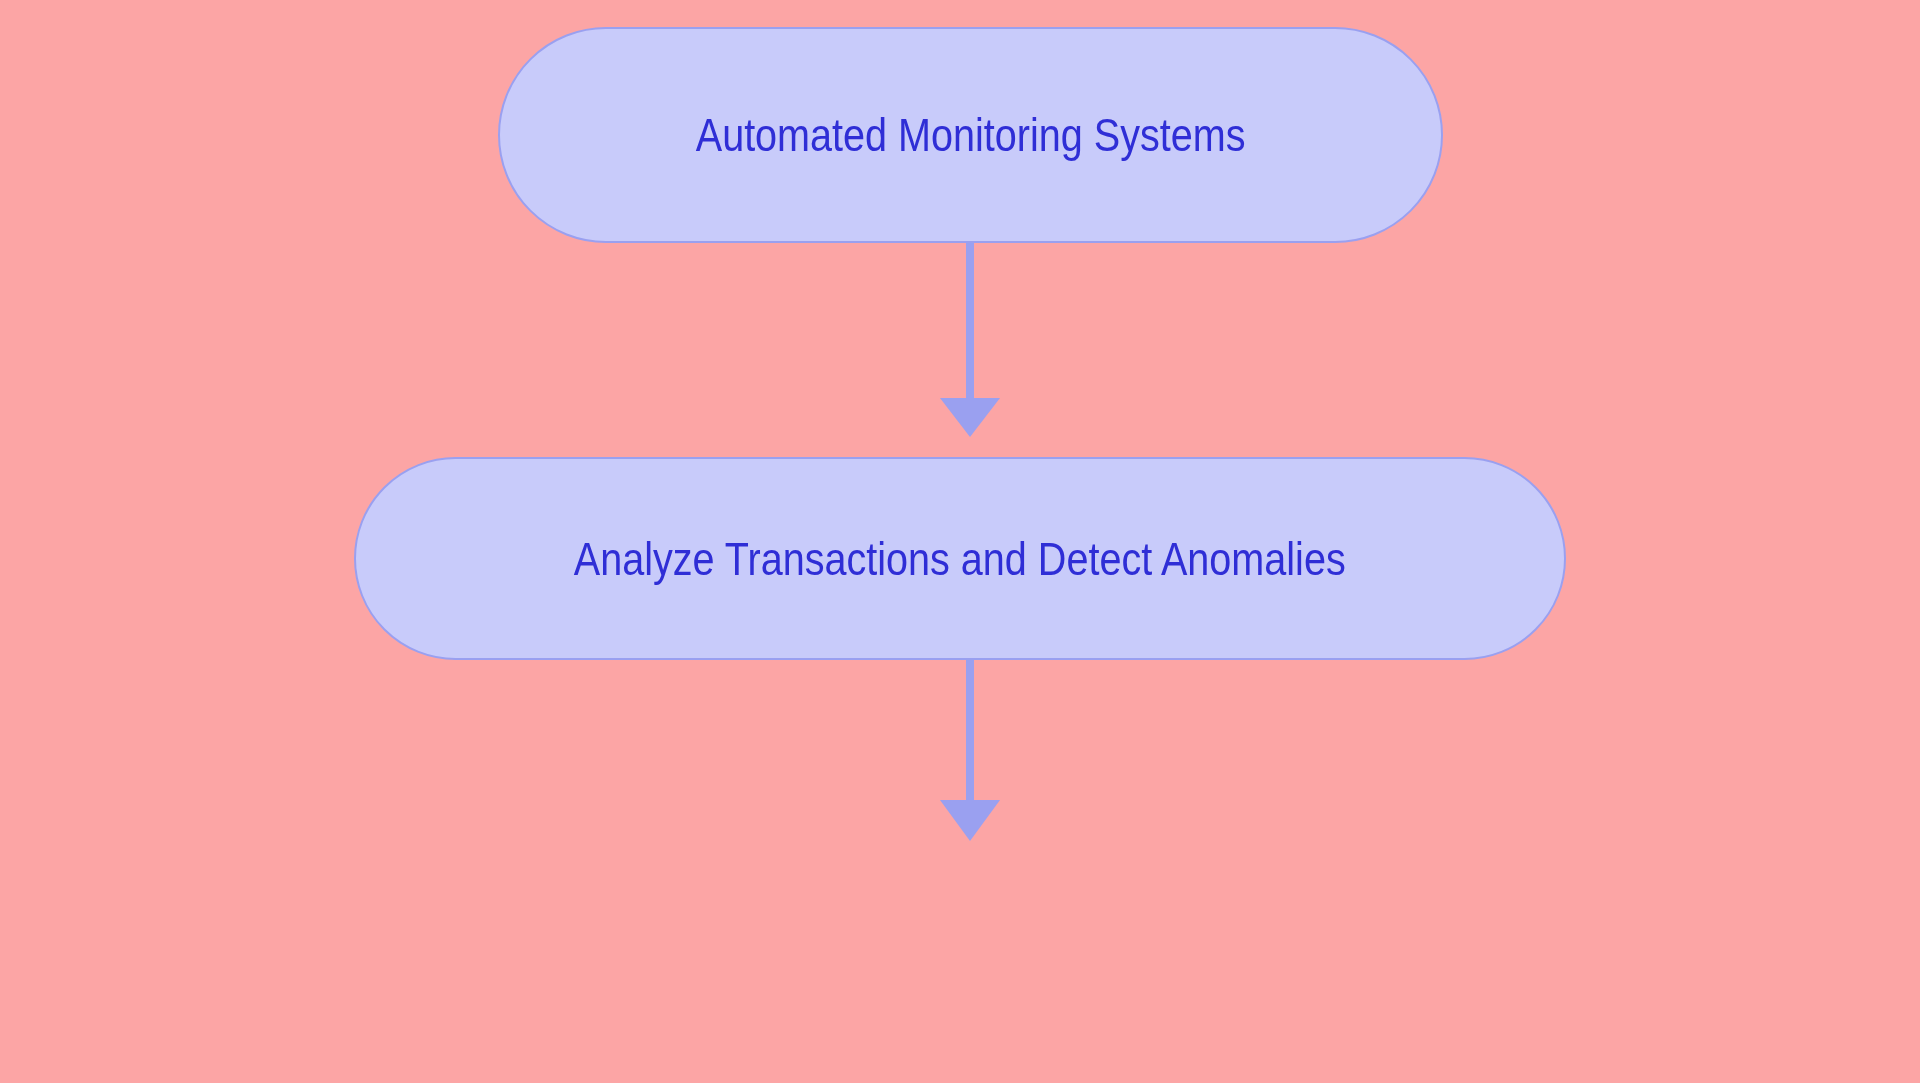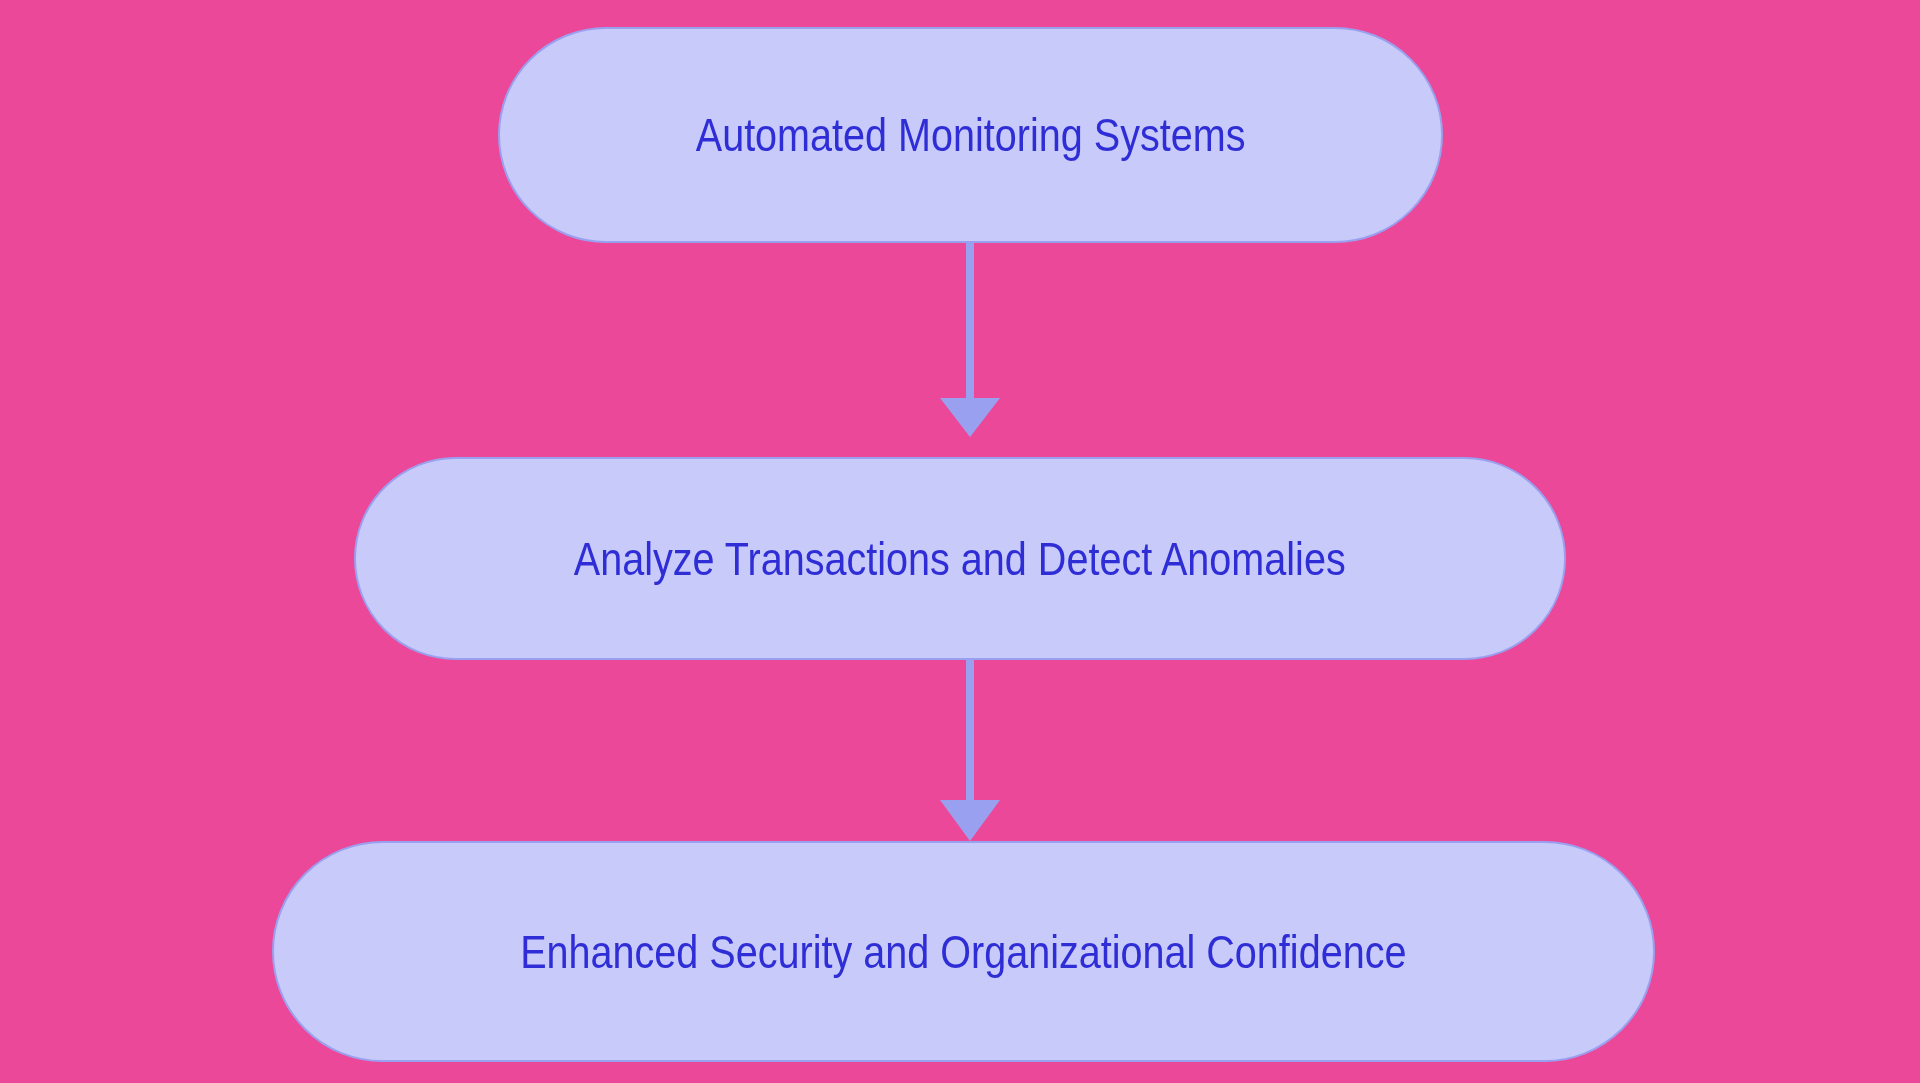--- a/index.html
+++ b/index.html
@@ -12,21 +12,21 @@
     width: 1920px;
     height: 1083px;
     overflow: hidden;
     font-family: "Liberation Sans", "DejaVu Sans", sans-serif;
   }
 
   #flow-canvas {
     position: relative;
     width: 1920px;
     height: 1083px;
-    background: #ec4899;
+    background: #fca5a5;
   }
 
   .flow-node {
     position: absolute;
     box-sizing: border-box;
     display: flex;
     align-items: center;
     justify-content: center;
     background: #c8cbfa;
     border: 2px solid #9aa0f0;
@@ -96,17 +96,14 @@
   </svg>
 
   <div class="flow-node" id="node-0">
     <span class="flow-node-label">Automated Monitoring Systems</span>
   </div>
 
   <div class="flow-node" id="node-1">
     <span class="flow-node-label">Analyze Transactions and Detect Anomalies</span>
   </div>
 
-  <div class="flow-node" id="node-2">
-    <span class="flow-node-label">Enhanced Security and Organizational Confidence</span>
-  </div>
 
 </div>
 
 </body></html>

